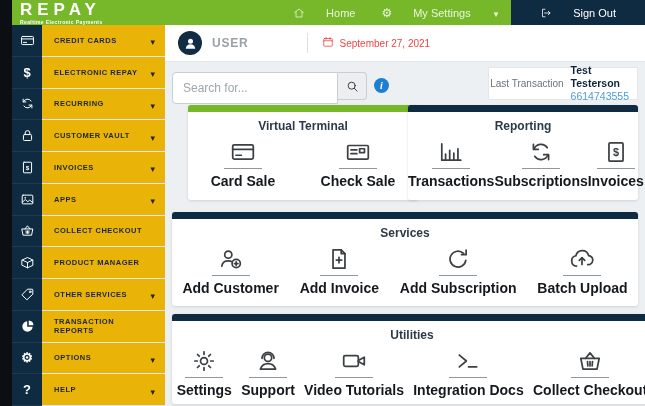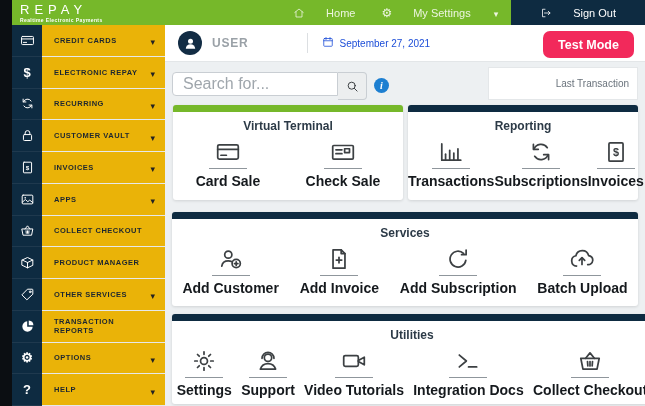--- a/index.html
+++ b/index.html
@@ -3,21 +3,21 @@
 <meta charset="utf-8">
 <style>
   * { margin:0; padding:0; box-sizing:border-box; }
   html,body { width:645px; height:406px; overflow:hidden; }
   body { font-family:"Liberation Sans", sans-serif; background:#edf0f2; position:relative; }
 
   
   .topbar { position:absolute; left:0; top:0; width:645px; height:25px;
             background:#76b82a; display:flex; align-items:center; z-index:4; }
   .brand { margin-left:20px; line-height:1; color:#fff; }
-  .brand-name { font-size:13px; letter-spacing:5px; font-weight:400; }
+  .brand-name { font-size:17px; letter-spacing:5px; font-weight:700; }
   .brand-tagline { font-size:5px; letter-spacing:.4px; font-weight:bold; margin-top:2px; }
   .topnav { margin-left:auto; display:flex; align-items:center; height:25px; }
   .nav-item { display:flex; align-items:center; gap:21px; font-size:11px;
               color:#ecf5df; padding:0 13px; height:25px; cursor:pointer; }
   .nav-ico { display:flex; align-items:center; }
   .nav-ico svg { width:12px; height:12px; }
   .nav-gear { font-size:12px; line-height:1; }
   .nav-caret::before { content:"▾"; font-size:9px; margin-left:2px; }
   .nav-signout { background:#0e2b41; color:#fff; padding:0 29px; }
 
@@ -46,31 +46,31 @@
   .main-header { position:absolute; left:0; top:0; width:480px; height:37px;
                  background:#fff; border-bottom:1px solid #e3e6e8;
                  display:flex; align-items:center; }
   .avatar { width:24px; height:24px; border-radius:50%; background:#122c44;
             margin-left:13px; display:flex; align-items:center; justify-content:center; }
   .avatar svg { width:15px; height:15px; }
   .user-label { font-size:12px; font-weight:700; letter-spacing:.8px;
                 color:#9aa1a7; margin-left:10px; }
   .hdr-divider { width:1px; height:20px; background:#dcdfe2; margin-left:58px; }
   .date-wrap { display:flex; align-items:center; gap:6px; margin-left:14px;
-               color:#1d4ed8; }
+               color:#ef4444; }
   .cal svg { width:12px; height:12px; }
   .date-text { font-size:10px; }
   .test-mode-btn { position:absolute; right:11px; top:6px; width:91px; height:27px;
                    background:#f2295b; color:#fff; border:none; border-radius:7px;
                    font-size:12.5px; font-weight:700; cursor:pointer;
                    font-family:"Liberation Sans", sans-serif; }
 
   .search-group { position:absolute; left:7px; top:47px; height:28px; display:flex; }
-  .search-input { width:166px; height:24px; border:1px solid #c9ced3;
-                  border-radius:4px 0 0 4px; padding:8px 10px; font-size:16px;
+  .search-input { width:166px; height:32px; border:1px solid #c9ced3;
+                  border-radius:4px 0 0 4px; padding:8px 10px; font-size:12px;
                   color:#555; outline:none; font-family:"Liberation Sans", sans-serif; }
   .search-input::placeholder { color:#9fa6ac; }
   .search-btn { width:29px; height:28px; background:#eceeef; border:1px solid #c9ced3;
                 border-left:none; border-radius:0 4px 4px 0; display:flex;
                 align-items:center; justify-content:center; color:#23272b; cursor:pointer; }
   .search-btn svg { width:13px; height:13px; }
   .info-icon { position:absolute; left:209px; top:53px; width:15px; height:15px;
                border-radius:50%; background:#1d7fd1; color:#fff;
                font:italic bold 10px "Liberation Serif", serif;
                display:flex; align-items:center; justify-content:center; cursor:pointer; }
@@ -81,21 +81,21 @@
   .lt-label { font-size:10px; color:#6a737c; white-space:nowrap; }
   .lt-detail { line-height:1.25; }
   .lt-name { font-size:10.5px; font-weight:700; color:#0f2438; }
   .lt-phone { font-size:10.5px; color:#4a9edb; cursor:pointer; }
 
   
   .panel { position:absolute; background:#fff; border-top:7px solid #0e2b41;
            border-radius:3px; box-shadow:0 1px 3px rgba(0,0,0,.12); }
   .panel[data-accent="green"] { border-top-color:#76b82a; }
   .panel[data-accent="navy"]  { border-top-color:#0e2b41; }
-  .panel-vt  { left:8px;   top:80px;  width:230px; height:95px; }
+  .panel-vt  { left:23px;   top:80px;  width:230px; height:95px; }
   .panel-rep { left:243px; top:80px;  width:230px; height:95px; }
   .panel-svc { left:7px;   top:187px; width:466px; height:94px; }
   .panel-utl { left:7px;   top:289px; width:480px; height:90px; }
   .ptitle { text-align:center; font-size:12px; font-weight:600; color:#2c3a47;
             margin-top:7px; }
   .pitems { display:flex; justify-content:space-around; align-items:flex-start;
             margin-top:5px; }
   .pitem { display:flex; flex-direction:column; align-items:center; cursor:pointer; }
   .picon { height:28px; display:flex; align-items:center; justify-content:center;
            color:#3c4043; }
@@ -294,38 +294,41 @@
     <span class="hdr-divider"></span>
     <span class="date-wrap">
       <span class="cal"><svg viewBox="0 0 24 24" fill="none" stroke="currentColor" stroke-width="1.6" stroke-linecap="round" stroke-linejoin="round">
             <rect x="3.5" y="5" width="17" height="15.5" rx="1.5"></rect>
             <line x1="3.5" y1="9.5" x2="20.5" y2="9.5"></line>
             <line x1="8" y1="3" x2="8" y2="7"></line>
             <line x1="16" y1="3" x2="16" y2="7"></line>
           </svg></span>
       <span class="date-text">September 27, 2021</span>
     </span>
-    <button class="test-mode-btn">Test Mode</button>
   </div>
 
   <div class="search-group">
     <input class="search-input" type="text" placeholder="Search for..." style="">
     <button class="search-btn">
         <span class="nav-ico">
           <svg viewBox="0 0 24 24" fill="none" stroke="currentColor" stroke-width="1.6" stroke-linecap="round" stroke-linejoin="round">
             <circle cx="10.5" cy="10.5" r="6.5"></circle>
             <line x1="15.5" y1="15.5" x2="20.5" y2="20.5"></line>
           </svg>
         </span>
       </button>
   </div>
   <span class="info-icon">i</span>
 
   <div class="lt-box">
     <span class="lt-label">Last Transaction</span>
+    <span class="lt-detail">
+      <div class="lt-name">Test Testerson</div>
+      <div class="lt-phone">6614743555</div>
+    </span>
   </div>
 
   <section class="panel panel-vt" data-accent="green">
     <h2 class="ptitle">Virtual Terminal</h2>
     <div class="pitems">
       <div class="pitem">
         <span class="picon">
             <svg viewBox="0 0 24 24" fill="none" stroke="currentColor" stroke-width="1.6" stroke-linecap="round" stroke-linejoin="round">
               <rect x="2.5" y="5.5" width="19" height="13" rx="1.5"></rect>
               <line x1="2.5" y1="9.5" x2="21.5" y2="9.5"></line>

